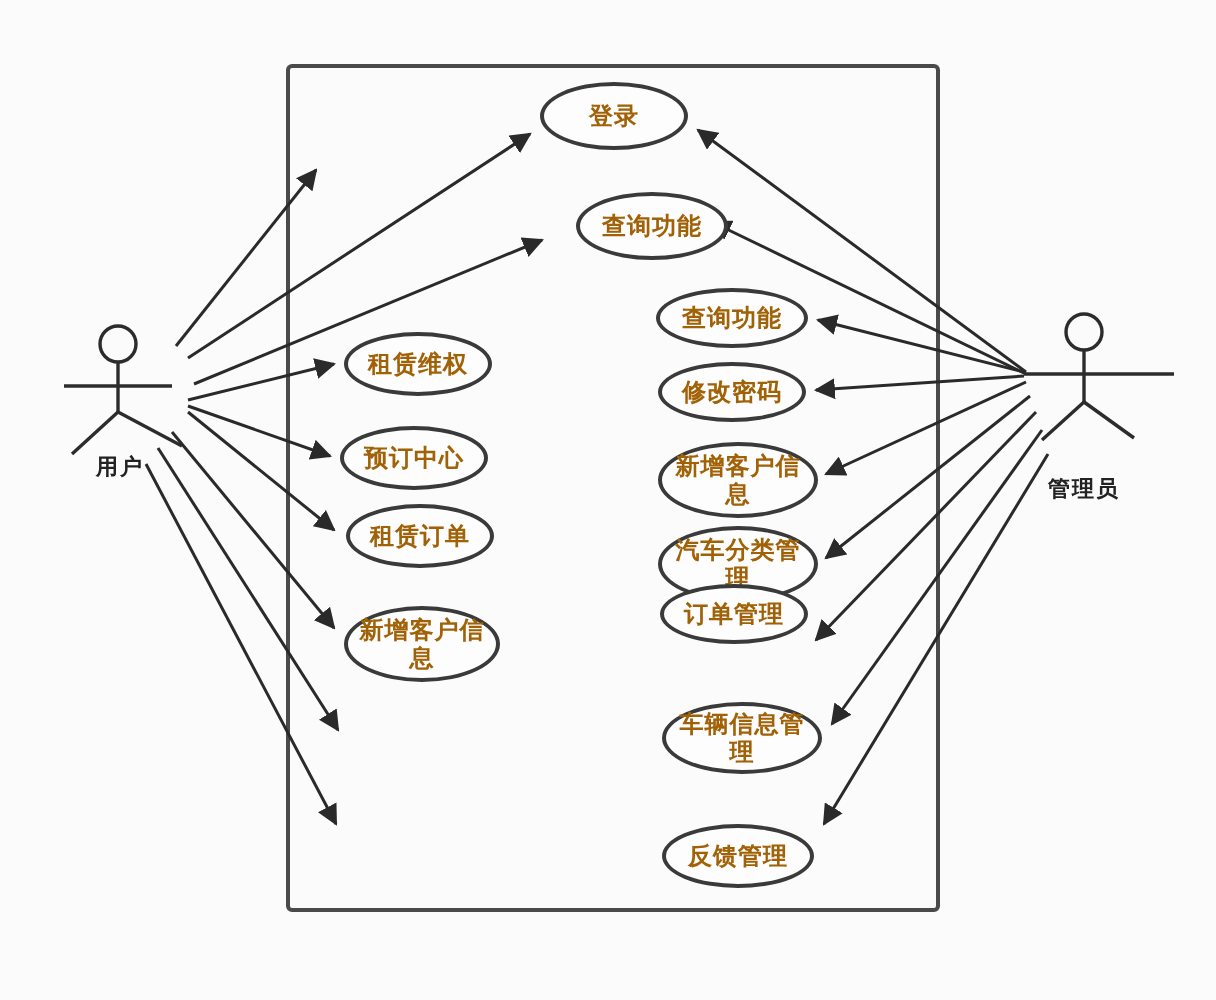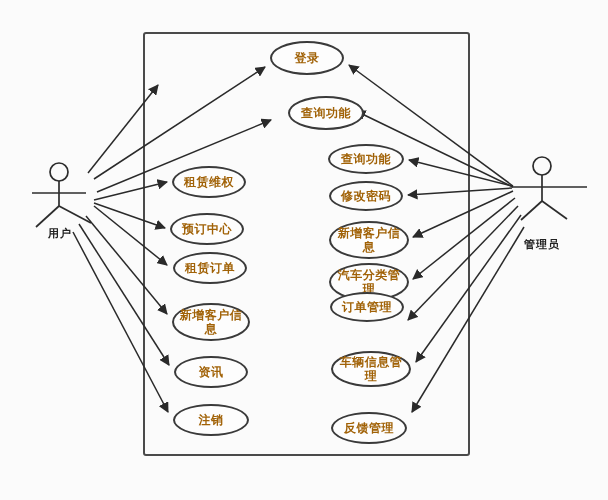--- a/index.html
+++ b/index.html
@@ -92,26 +92,20 @@
   <div class="uc" style="left:170px;top:213px;width:74px;height:32px;">
     <span>预订中心</span>
   </div>
   <div class="uc" style="left:173px;top:252px;width:74px;height:32px;">
     <span>租赁订单</span>
   </div>
   <div class="uc" style="left:172px;top:303px;width:78px;height:38px;">
     <span>新增客户信
 息</span>
   </div>
-  <div class="uc" style="left:174px;top:356px;width:74px;height:32px;">
-    <span>资讯</span>
-  </div>
-  <div class="uc" style="left:173px;top:404px;width:76px;height:32px;">
-    <span>注销</span>
-  </div>
 
   <div class="uc" style="left:328px;top:144px;width:76px;height:30px;">
     <span>查询功能</span>
   </div>
   <div class="uc" style="left:329px;top:181px;width:74px;height:30px;">
     <span>修改密码</span>
   </div>
   <div class="uc" style="left:329px;top:221px;width:80px;height:38px;">
     <span>新增客户信
 息</span>

